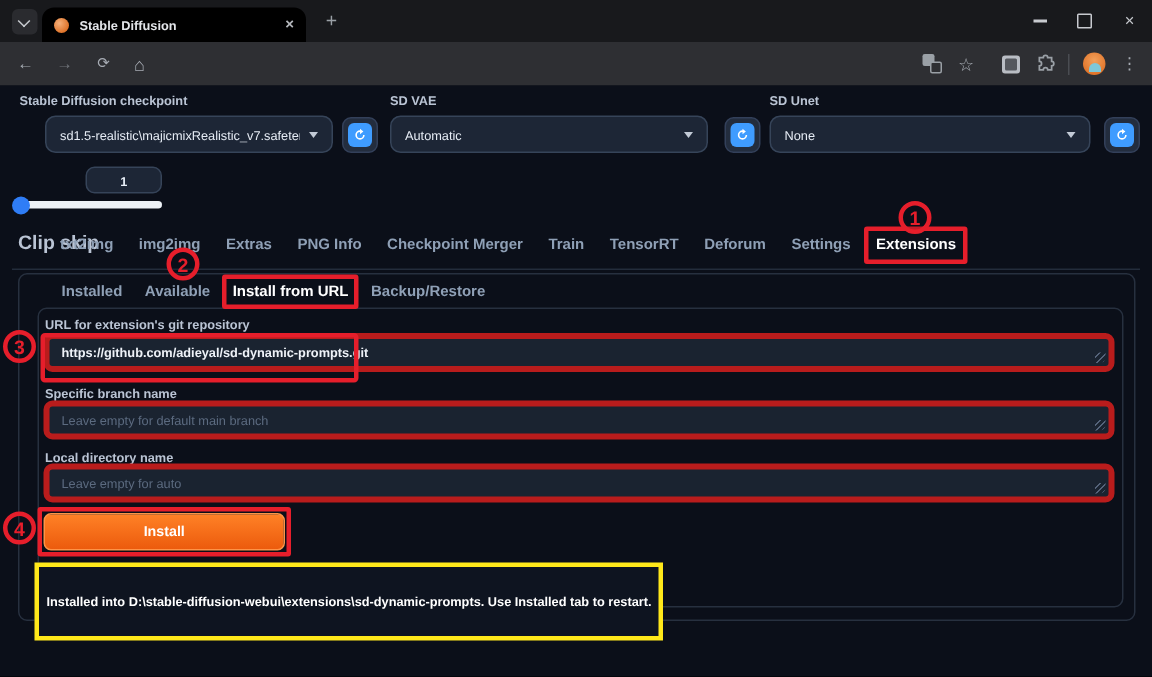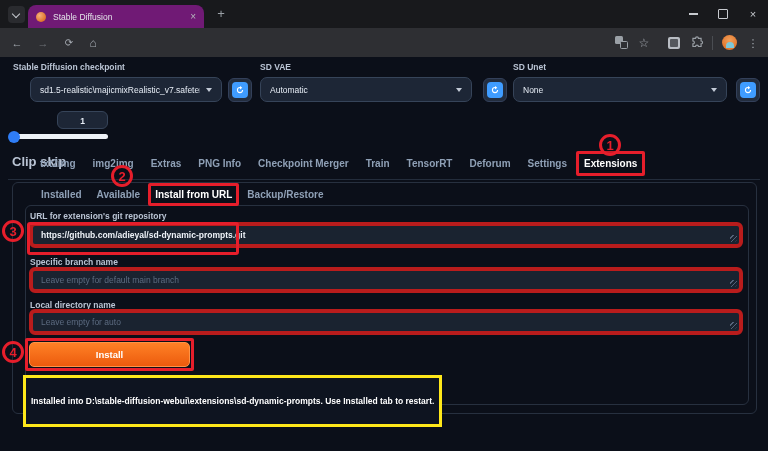--- a/index.html
+++ b/index.html
@@ -5,21 +5,21 @@
   html,body { margin:0; padding:0; background:#000; }
   .screen {
     position:relative; width:768px; height:451px; overflow:hidden;
     background:#0b0f19; font-family:"Liberation Sans", sans-serif;
     -webkit-font-smoothing:antialiased;
   }
   
   .tabstrip { position:absolute; left:0; top:0; width:768px; height:28px; background:#18191c; }
   .tab-search-btn { position:absolute; left:8px; top:6px; width:17px; height:17px; border-radius:4px; background:#2a2b2f; }
   .tab-search-btn .chev { position:absolute; left:5px; top:5px; width:5px; height:5px; border-left:1.5px solid #c7cacf; border-bottom:1.5px solid #c7cacf; transform:rotate(-45deg); }
-  .browser-tab { position:absolute; left:28px; top:5px; width:176px; height:23px; background:#701a75; border-radius:8px 8px 0 0; display:flex; align-items:center; padding:0 8px; box-sizing:border-box; }
+  .browser-tab { position:absolute; left:28px; top:5px; width:176px; height:23px; background:#000000; border-radius:8px 8px 0 0; display:flex; align-items:center; padding:0 8px; box-sizing:border-box;font-weight:bold; }
   .favicon { width:10px; height:10px; border-radius:50%; background:radial-gradient(circle at 35% 35%, #f6b07a, #e0742a 70%); flex:none; }
   .tab-title { font-size:8.5px; color:#e4e6ea; margin-left:7px; white-space:nowrap; overflow:hidden; }
   .tab-close { margin-left:auto; color:#b4b7bc; font-size:10px; line-height:10px; }
   .newtab-btn { position:absolute; left:212px; top:5px; width:18px; height:18px; color:#9aa0a6; font-size:13px; text-align:center; line-height:18px; }
   .win-controls { position:absolute; right:0; top:0; height:28px; display:flex; }
   .win-btn { width:30px; height:28px; display:flex; align-items:center; justify-content:center; color:#c7cacf; }
   .win-min-glyph { width:9px; height:1.2px; background:#c7cacf; }
   .win-max-glyph { width:8px; height:8px; border:1.1px solid #c7cacf; border-radius:1px; }
   .win-close-glyph { font-size:11px; line-height:11px; }
   .toolbar { position:absolute; left:0; top:28px; width:768px; height:29px; background:#2e2f33; }

